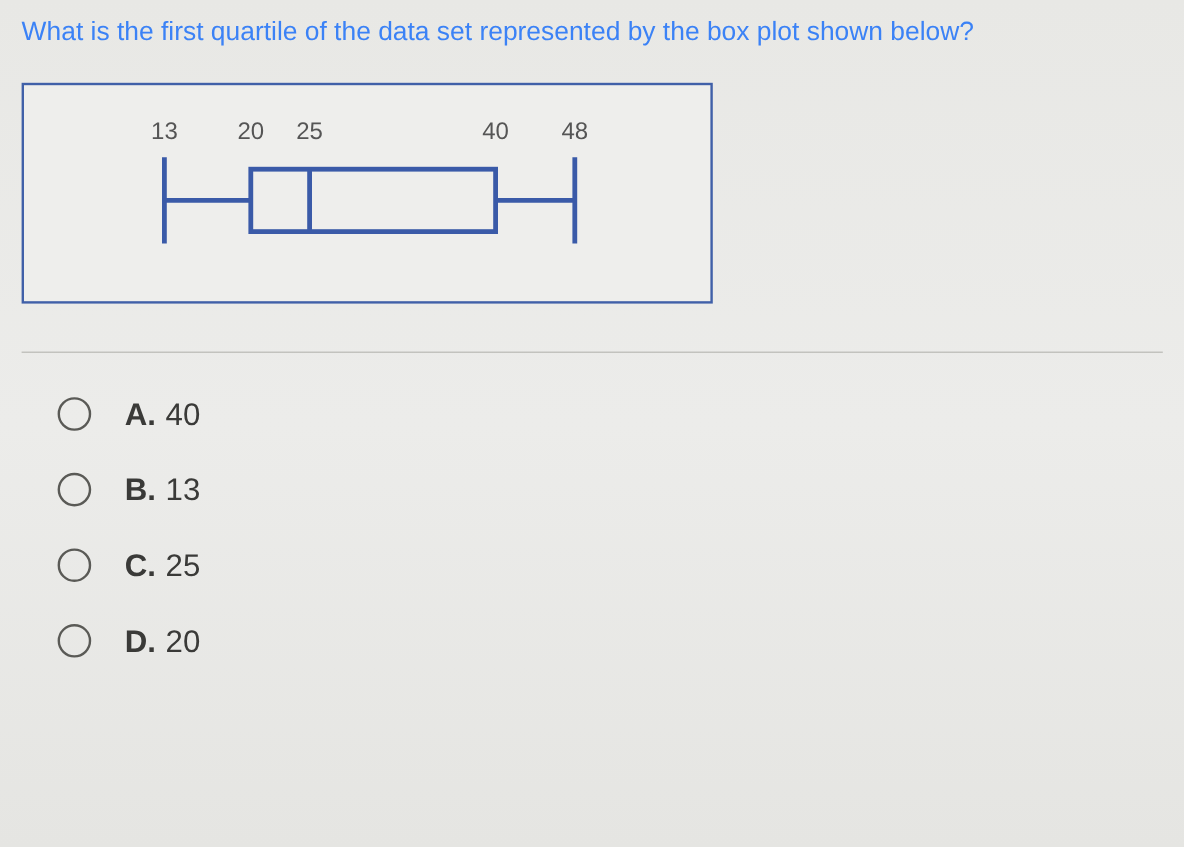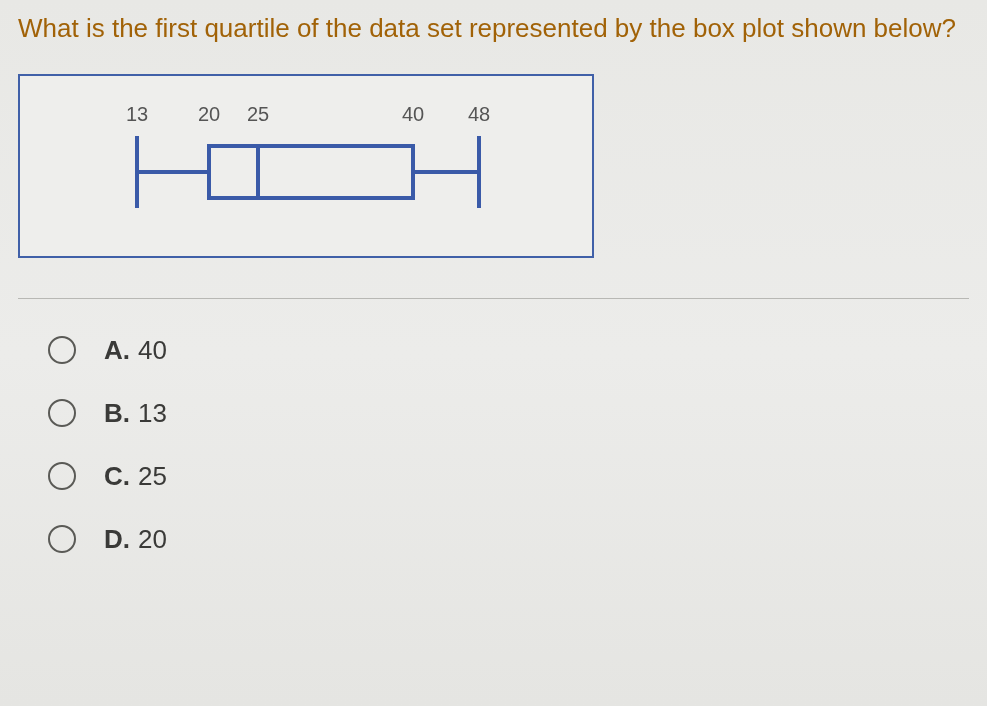--- a/index.html
+++ b/index.html
@@ -10,24 +10,24 @@
     body {
       width: 987px;
       height: 706px;
       background: linear-gradient(to bottom, #e8e8e5 0%, #ececea 50%, #e5e5e2 100%);
       font-family: Arial, Helvetica, sans-serif;
       color: #4a4a48;
       padding: 12px 18px;
       position: relative;
     }
     .question-text {
-      font-size: 26px;
+      font-size: 22px;
       font-weight: 500;
       line-height: 1.3;
-      color: #a16207;
+      color: #3b82f6;
       margin-bottom: 28px;
     }
     .boxplot-container {
       border: 2px solid #4060a8;
       width: 576px;
       height: 184px;
       background: #eeeeec;
       position: relative;
       margin-bottom: 40px;
     }

